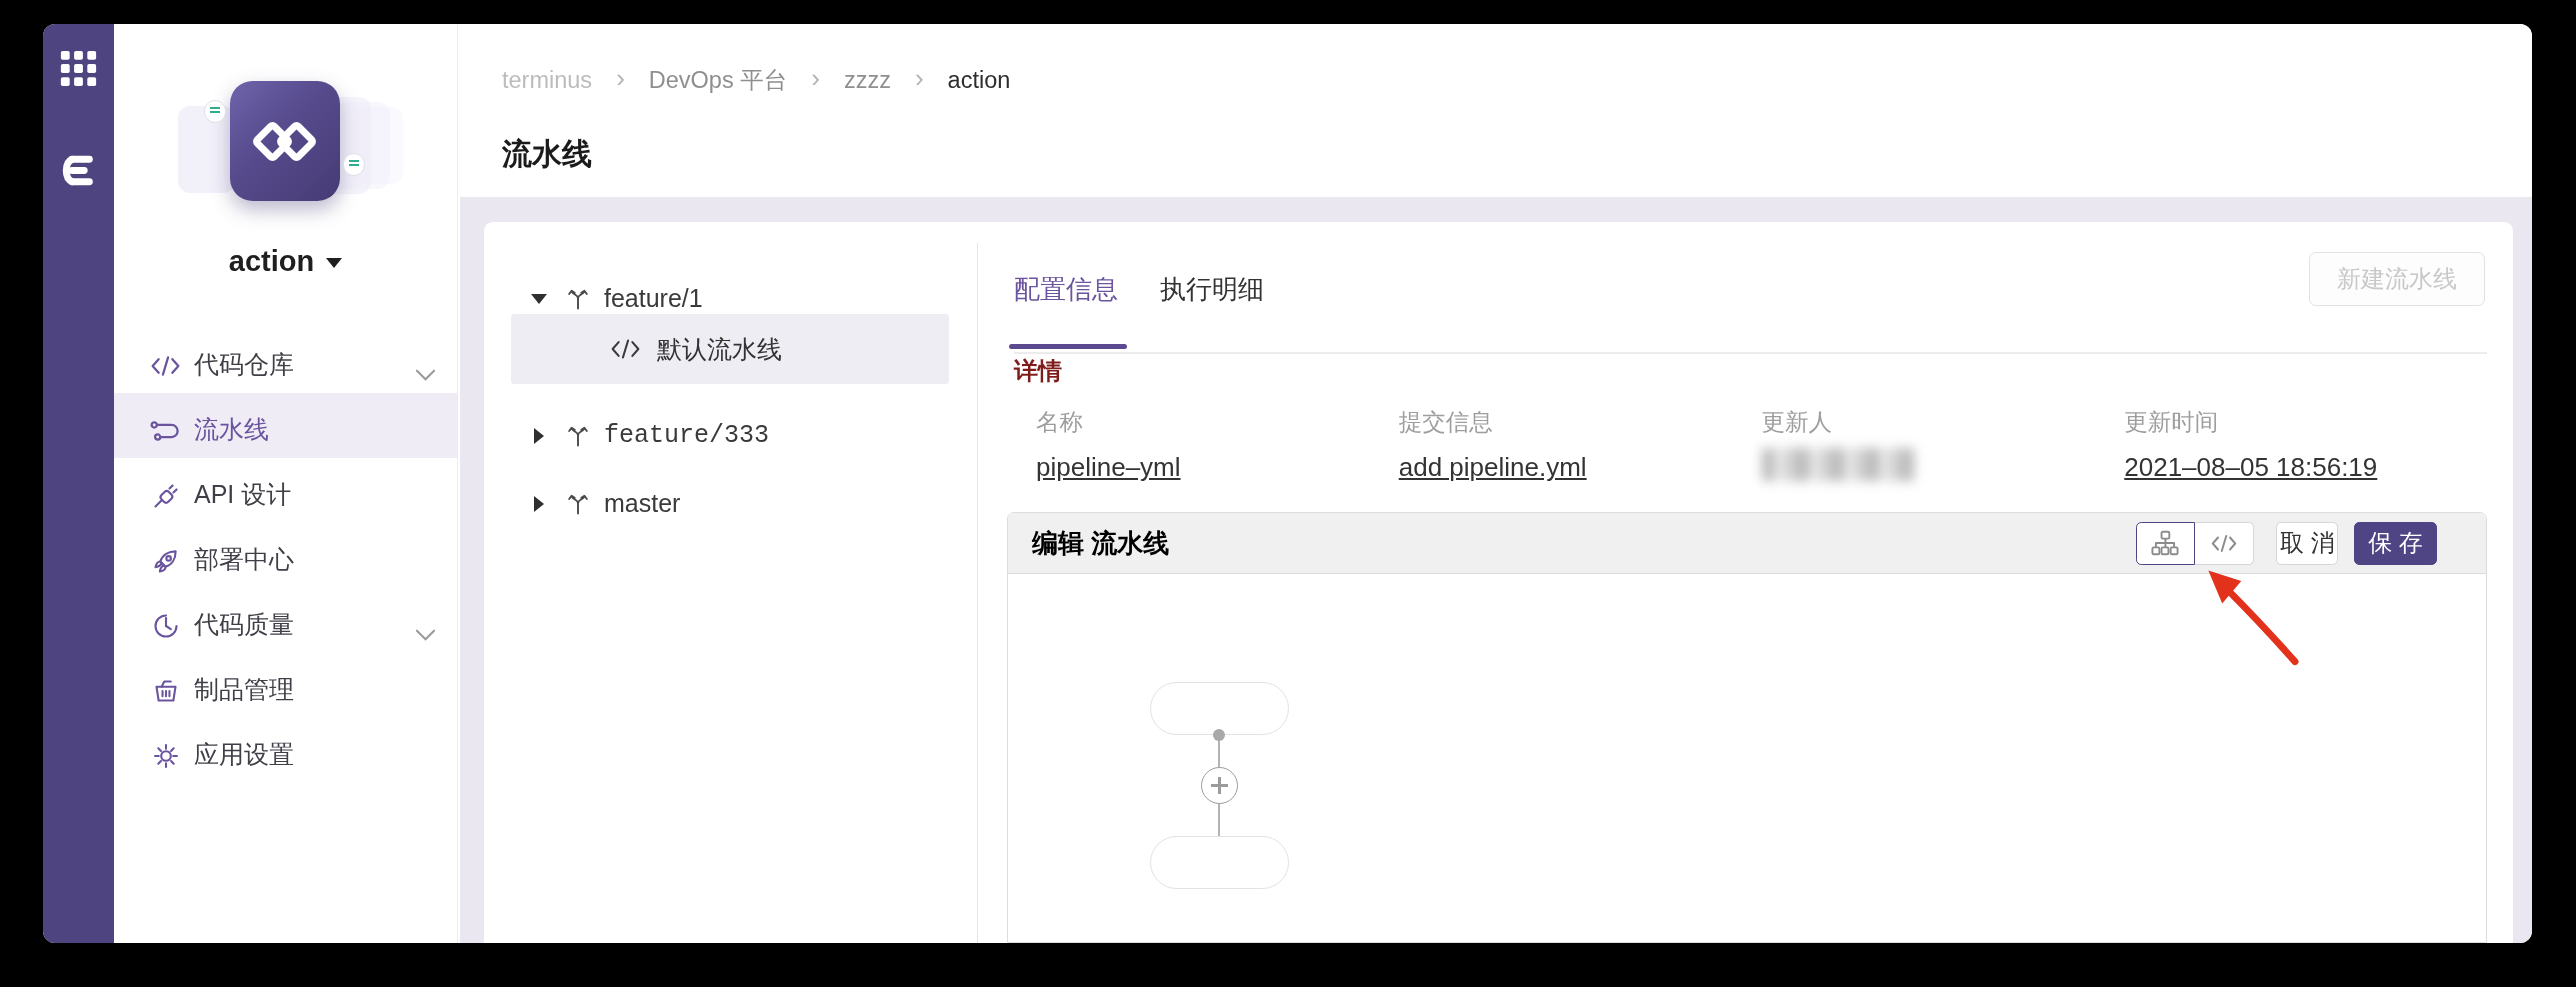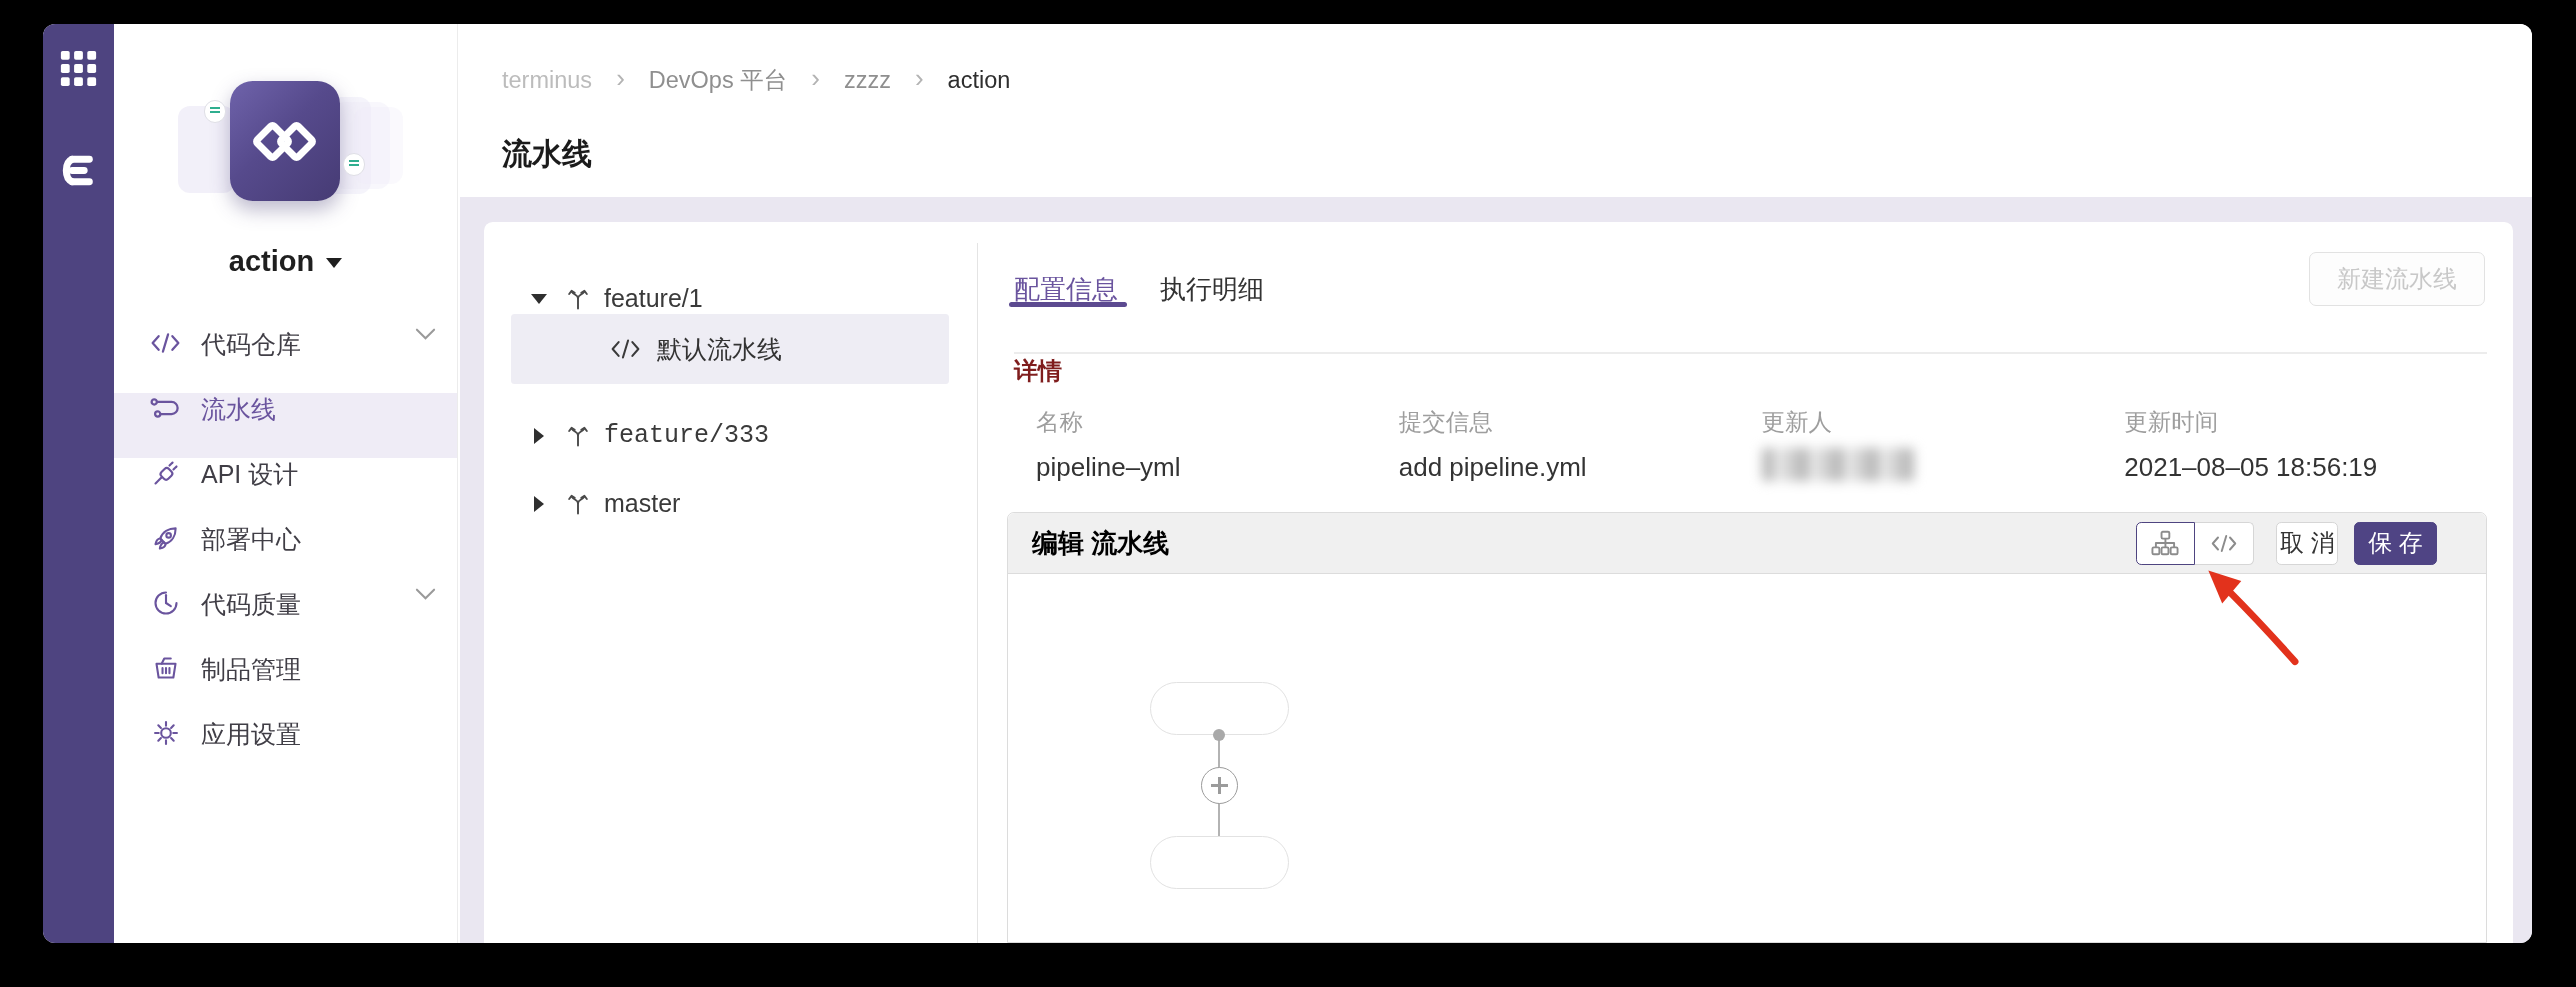--- a/index.html
+++ b/index.html
@@ -37,21 +37,21 @@
     position: absolute; width: 22.6px; height: 22.6px; border-radius: 50%;
     background: #fff; border: 0.9px solid #dfdfe6; display: flex; align-items: center; justify-content: center;
   }
   .mini-badge i { display:block; width: 10.4px; height: 9.6px;
     background: repeating-linear-gradient(#2fae8f 0 1.7px, transparent 1.7px 4.3px); }
   .b1 { left: 31px; top: 24px; } .b2 { left: 170px; top: 77px; }
   .app-switcher { margin-top: 30px; text-align: center; font-size: 29px; font-weight: 700; color: #1f1f1f; cursor: pointer; }
   .app-caret { display: inline-block; margin-left: 12px; vertical-align: middle;
     border-left: 8.7px solid transparent; border-right: 8.7px solid transparent; border-top: 10.4px solid #1f1f1f; }
   .nav-list { margin-top: 50px; }
-  .nav-item { height: 65px; display: flex; align-items: flex-start; padding: 0 21px 0 35px; gap: 19px;
+  .nav-item { height: 65px; display: flex; align-items: flex-end; padding: 0 21px 12px 35px; gap: 12px;
     font-size: 25px; color: #403e46; cursor: pointer; }
   .nav-item .nicon { width: 33px; height: 30px; color: #6a549e; display: flex; align-items: center; justify-content: center; flex: none; }
   .nav-item.active { background: #efecf6; color: #6a549e; }
   .nav-chevron { margin-left: auto; color: #9a9a9a; display: flex; }
   
   .content-header { position: absolute; left: 417px; top: 0; right: 0; height: 173px; background: #fff; }
   .breadcrumb { position: absolute; left: 42px; top: 40px; display: flex; align-items: center; gap: 24px; font-size: 23.5px; }
   .crumb { color: #8f8f8f; cursor: pointer; }
   .crumb.first { color: #bcbcbc; }
   .crumb.last { color: #2e2e2e; }
@@ -69,31 +69,31 @@
   .tree-row .bicon { margin-left: 13px; display: flex; }
   .tree-row .tlabel { margin-left: 13px; }
   .tr1 { top: 35px; } .tr2 { top: 172px; font-family: Liberation Mono, monospace; } .tr3 { top: 240px; }
   .tree-leaf {
     position: absolute; left: 27px; top: 92px; width: 438px; height: 70px; background: #eeedf4; border-radius: 3.5px;
     display: flex; align-items: center; padding-left: 97px; gap: 14px; font-size: 25px; color: #333; cursor: pointer;
   }
   
   .right-region { position: absolute; left: 494px; right: 0; top: 0; bottom: 0; }
   .tabs { position: absolute; left: 36px; top: 50px; display: flex; gap: 42px; font-size: 26px; }
-  .tab { position: relative; color: #333; cursor: pointer; }
+  .tab { position: relative; padding-bottom: 42px; color: #333; cursor: pointer; }
   .tab.active { color: #6a549e; }
   .tab.active::after { content: ""; position: absolute; left: -5.2px; right: -8.7px; bottom: 0; height: 5.2px; background: #5c4a90; border-radius: 2.6px; }
   .tabs-border { position: absolute; left: 36px; right: 26px; top: 130px; height: 1.7px; background: #ececec; }
   .btn-new { position: absolute; top: 30px; right: 28px; width: 176px; height: 54px; background: #fdfdfd;
     border: 0.9px solid #e2e2e2; border-radius: 7px; color: #c8c8c8; font-size: 24px;
     display: flex; align-items: center; justify-content: center; cursor: not-allowed; }
   .details-heading { position: absolute; left: 36px; top: 133px; font-size: 24px; font-weight: 700; color: #7f1d1d; }
   .fields { position: absolute; left: 36px; top: 184px; right: 26px; display: grid; grid-template-columns: repeat(4, 1fr); margin-left: 22px; }
   .field-label { font-size: 23.5px; color: #9e9e9e; }
-  .field-value { font-size: 26px; color: #333; margin-top: 14px; }
+  .field-value { font-size: 26px; color: #333; margin-top: 14px; text-decoration: underline; }
   .redacted { width: 152px; height: 33px; margin-top: 10.4px; border-radius: 3.5px;
     background: repeating-linear-gradient(90deg, #b9b9b9 0 12px, #e9e9e9 12px 22.6px, #cfcfcf 22.6px 35px);
     filter: blur(6px); }
   
   .editor { position: absolute; left: 29px; right: 26px; top: 290px; bottom: 0; border: 0.9px solid #dcdcdc; border-radius: 7px 7px 0 0; background: #fff; }
   .editor-header { height: 61px; background: #f0f0f0; border-bottom: 0.9px solid #dcdcdc; border-radius: 7px 7px 0 0;
     display: flex; align-items: center; padding: 0 49px 0 24px; }
   .editor-title { font-size: 26px; font-weight: 700; color: #000000; }
   .editor-actions { margin-left: auto; display: flex; align-items: center; }
   .seg-group { display: flex; }

